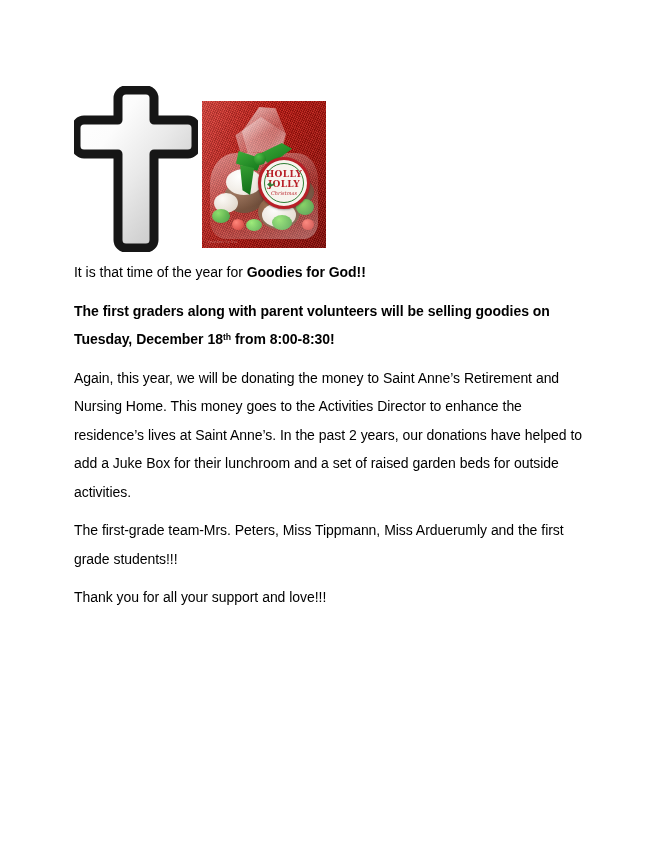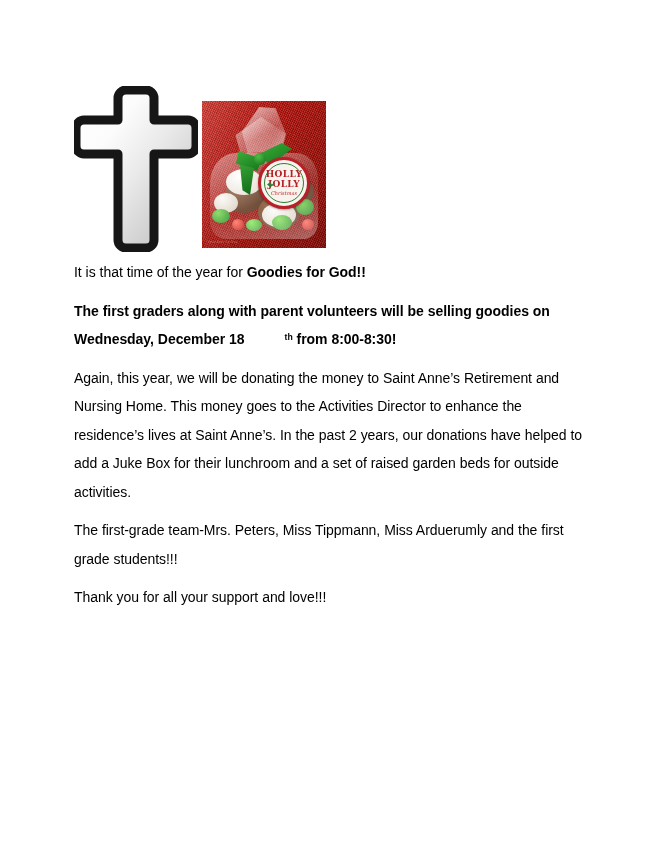--- a/index.html
+++ b/index.html
@@ -192,21 +192,20 @@
     margin: 0 0 10px 0;
     letter-spacing: -0.05px;
     word-spacing: 0.1px;
   }
   .para.bold { font-weight: bold; }
   .para b { font-weight: bold; }
   .para sup {
     font-size: 0.62em;
     vertical-align: 0.52em;
     line-height: 0;
-    margin-left: 40px;
   }
 </style>
 </head>
 <body>
 
 <div class="image-band">
 
   <div class="cross-wrap">
     <svg viewBox="0 0 124 166" xmlns="http://www.w3.org/2000/svg" aria-hidden="true">
       <defs>
@@ -262,21 +261,21 @@
 
     <div class="photo-watermark">creations by lisa</div>
   </div>
 
 </div>
 
 <div class="doc-body">
 
   <p class="para"><span>It is that time of the year for </span><b>Goodies for God!!</b></p>
 
-  <p class="para bold"><span>The first graders along with parent volunteers will be selling goodies on Wednesday, December 18</span><sup>th</sup><span> from 8:00-8:30!</span></p>
+  <p class="para bold"><span>The first graders along with parent volunteers will be selling goodies on Tuesday, December 18</span><sup>th</sup><span> from 8:00-8:30!</span></p>
 
 
   <p class="para">Again, this year, we will be donating the money to Saint Anne’s Retirement and Nursing Home.  This money goes to the Activities Director to enhance the residence’s lives at Saint Anne’s.  In the past 2 years, our donations have helped to add a Juke Box for their lunchroom and a set of raised garden beds for outside activities.</p>
 
 
   <p class="para">The first-grade team-Mrs. Peters, Miss Tippmann, Miss Arduerumly and the first grade students!!!</p>
 
   <p class="para">Thank you for all your support and love!!!</p>
 
 </div>

